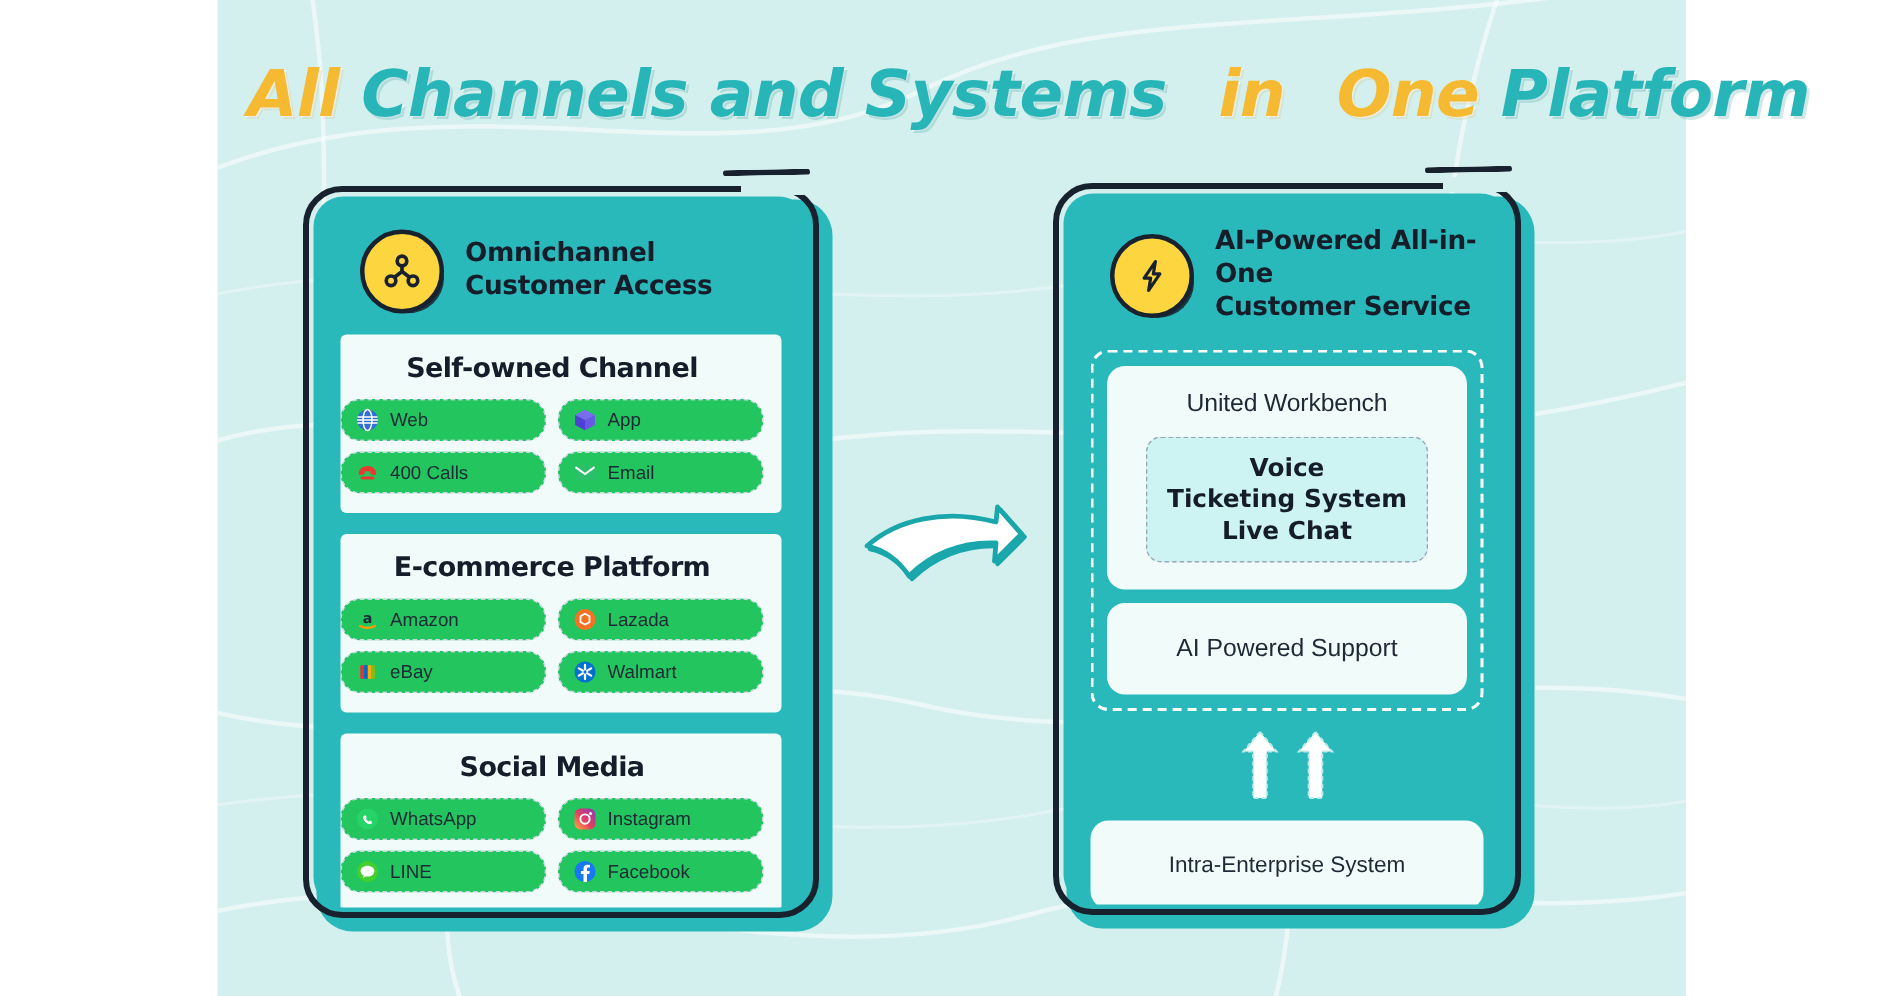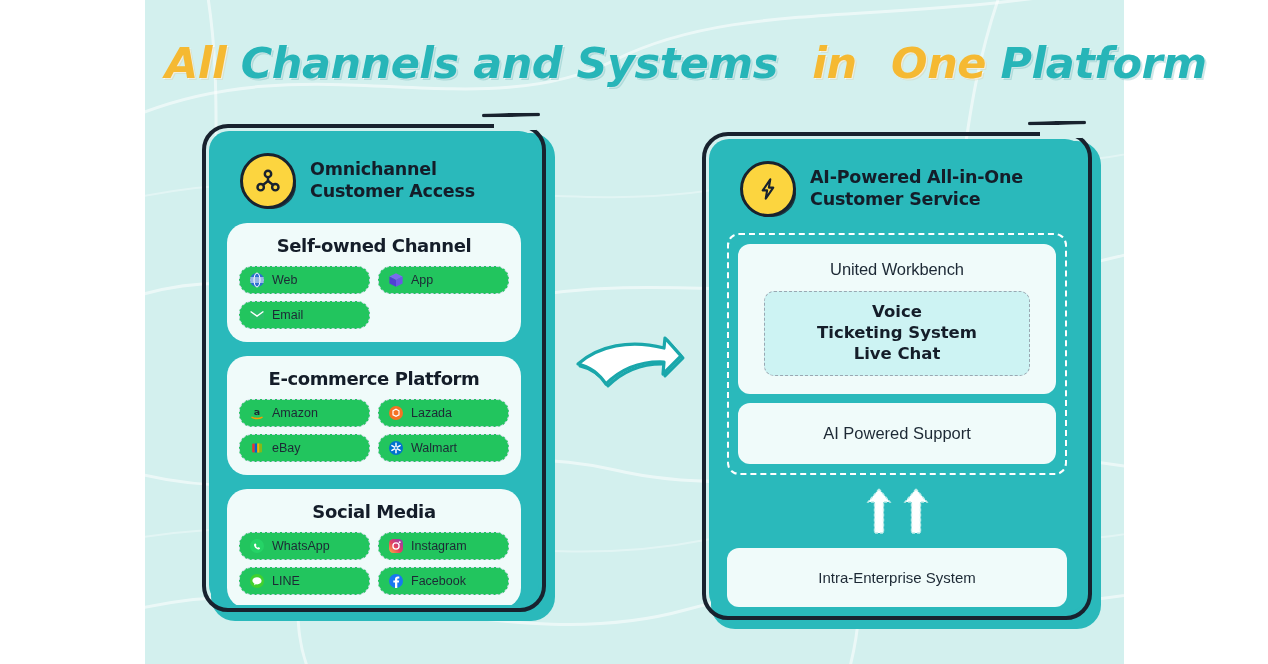--- a/index.html
+++ b/index.html
@@ -85,21 +85,21 @@
     position: absolute;
     left: 7px; top: 7px;
     right: 7px; bottom: 7px;
     background: #2ab9bb;
     border-radius: 20px;
     z-index: 2;
     overflow: hidden;
   }
 
   #device-left  { left: 202px; top: 124px; width: 344px; height: 488px; }
-  #device-right { left: 702px; top: 132px; width: 390px; height: 488px; }
+  #device-right { left: 702px; top: 122px; width: 312px; height: 488px; }
 
   
   .card-head {
     display: flex;
     align-items: center;
     gap: 14px;
     padding: 22px 0 0 31px;
   }
   .badge-circle {
     width: 56px; height: 56px;
@@ -128,23 +128,23 @@
     font-size: 17.5px;
     line-height: 1.25;
     color: #141d29;
     letter-spacing: -0.2px;
   }
   .card-title .l2 { display: block; }
 
   
   .group {
     background: #f0fbfa;
-    border-radius: 20px;
+    border-radius: 4px;
     margin: 14px 18px 0 18px;
-    padding: 12px 12px 13px 12px;
+    padding: 12px 12px 13px 0;
   }
   .group-title {
     font-family: "DejaVu Sans", sans-serif;
     font-weight: bold;
     font-size: 18px;
     color: #141d29;
     text-align: center;
     letter-spacing: -0.4px;
     margin-bottom: 10px;
   }
@@ -297,20 +297,27 @@
           <div class="chip">
             <svg class="ico" viewBox="0 0 16 16">
               <path d="M8 1.2 14.6 4.6 8 8 1.4 4.6Z" fill="#7b6bf0"></path>
               <path d="M1.4 4.6 8 8v6.8L1.4 11.4Z" fill="#4f40d4"></path>
               <path d="M14.6 4.6 8 8v6.8l6.6-3.4Z" fill="#6a57e8"></path>
             </svg>
             <span class="lbl">App</span>
           </div>
           <div class="chip">
             <svg class="ico" viewBox="0 0 16 16">
+              <path d="M2.2 8.6c0-3 2.6-5 5.8-5s5.8 2 5.8 5c0 .8-.6 1.3-1.4 1.1l-1.7-.4c-.6-.1-1-.6-.9-1.2l.1-.7c-1.2-.4-2.6-.4-3.8 0l.1.7c.1.6-.3 1.1-.9 1.2l-1.7.4c-.8.2-1.4-.3-1.4-1.1Z" fill="#e8392f"></path>
+              <rect x="3.4" y="10.7" width="9.2" height="1.9" rx=".9" fill="#e8392f"></rect>
+            </svg>
+            <span class="lbl">400 Calls</span>
+          </div>
+          <div class="chip">
+            <svg class="ico" viewBox="0 0 16 16">
               <rect x="1" y="3.4" width="14" height="9.2" rx="1.4" fill="#2bbf6a"></rect>
               <path d="M1.6 4.4 8 9.1l6.4-4.7" fill="none" stroke="#ffffff" stroke-width="1.3"></path>
             </svg>
             <span class="lbl">Email</span>
           </div>
         </div>
       </div>
 
       <div class="group">
         <div class="group-title">E-commerce Platform</div>

